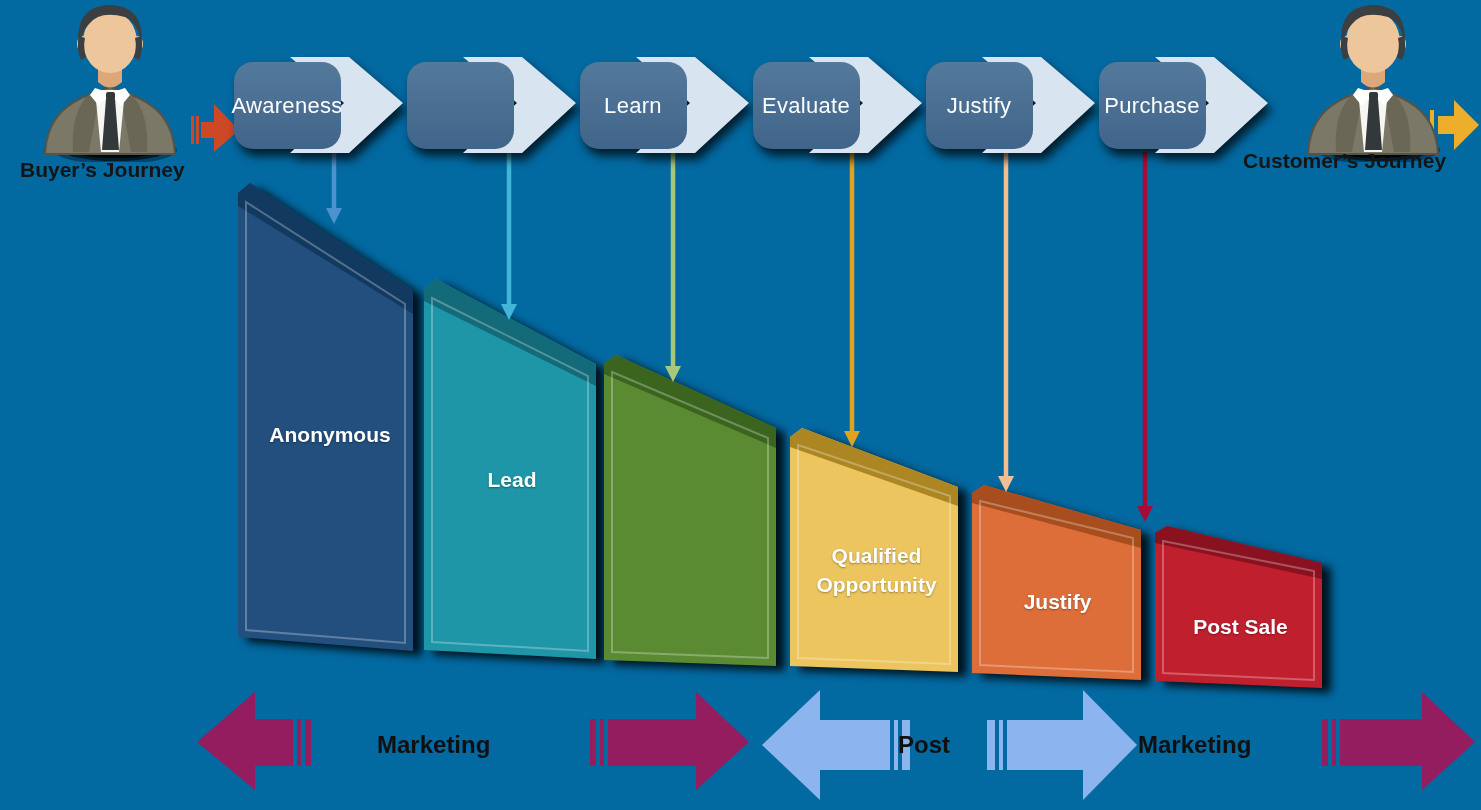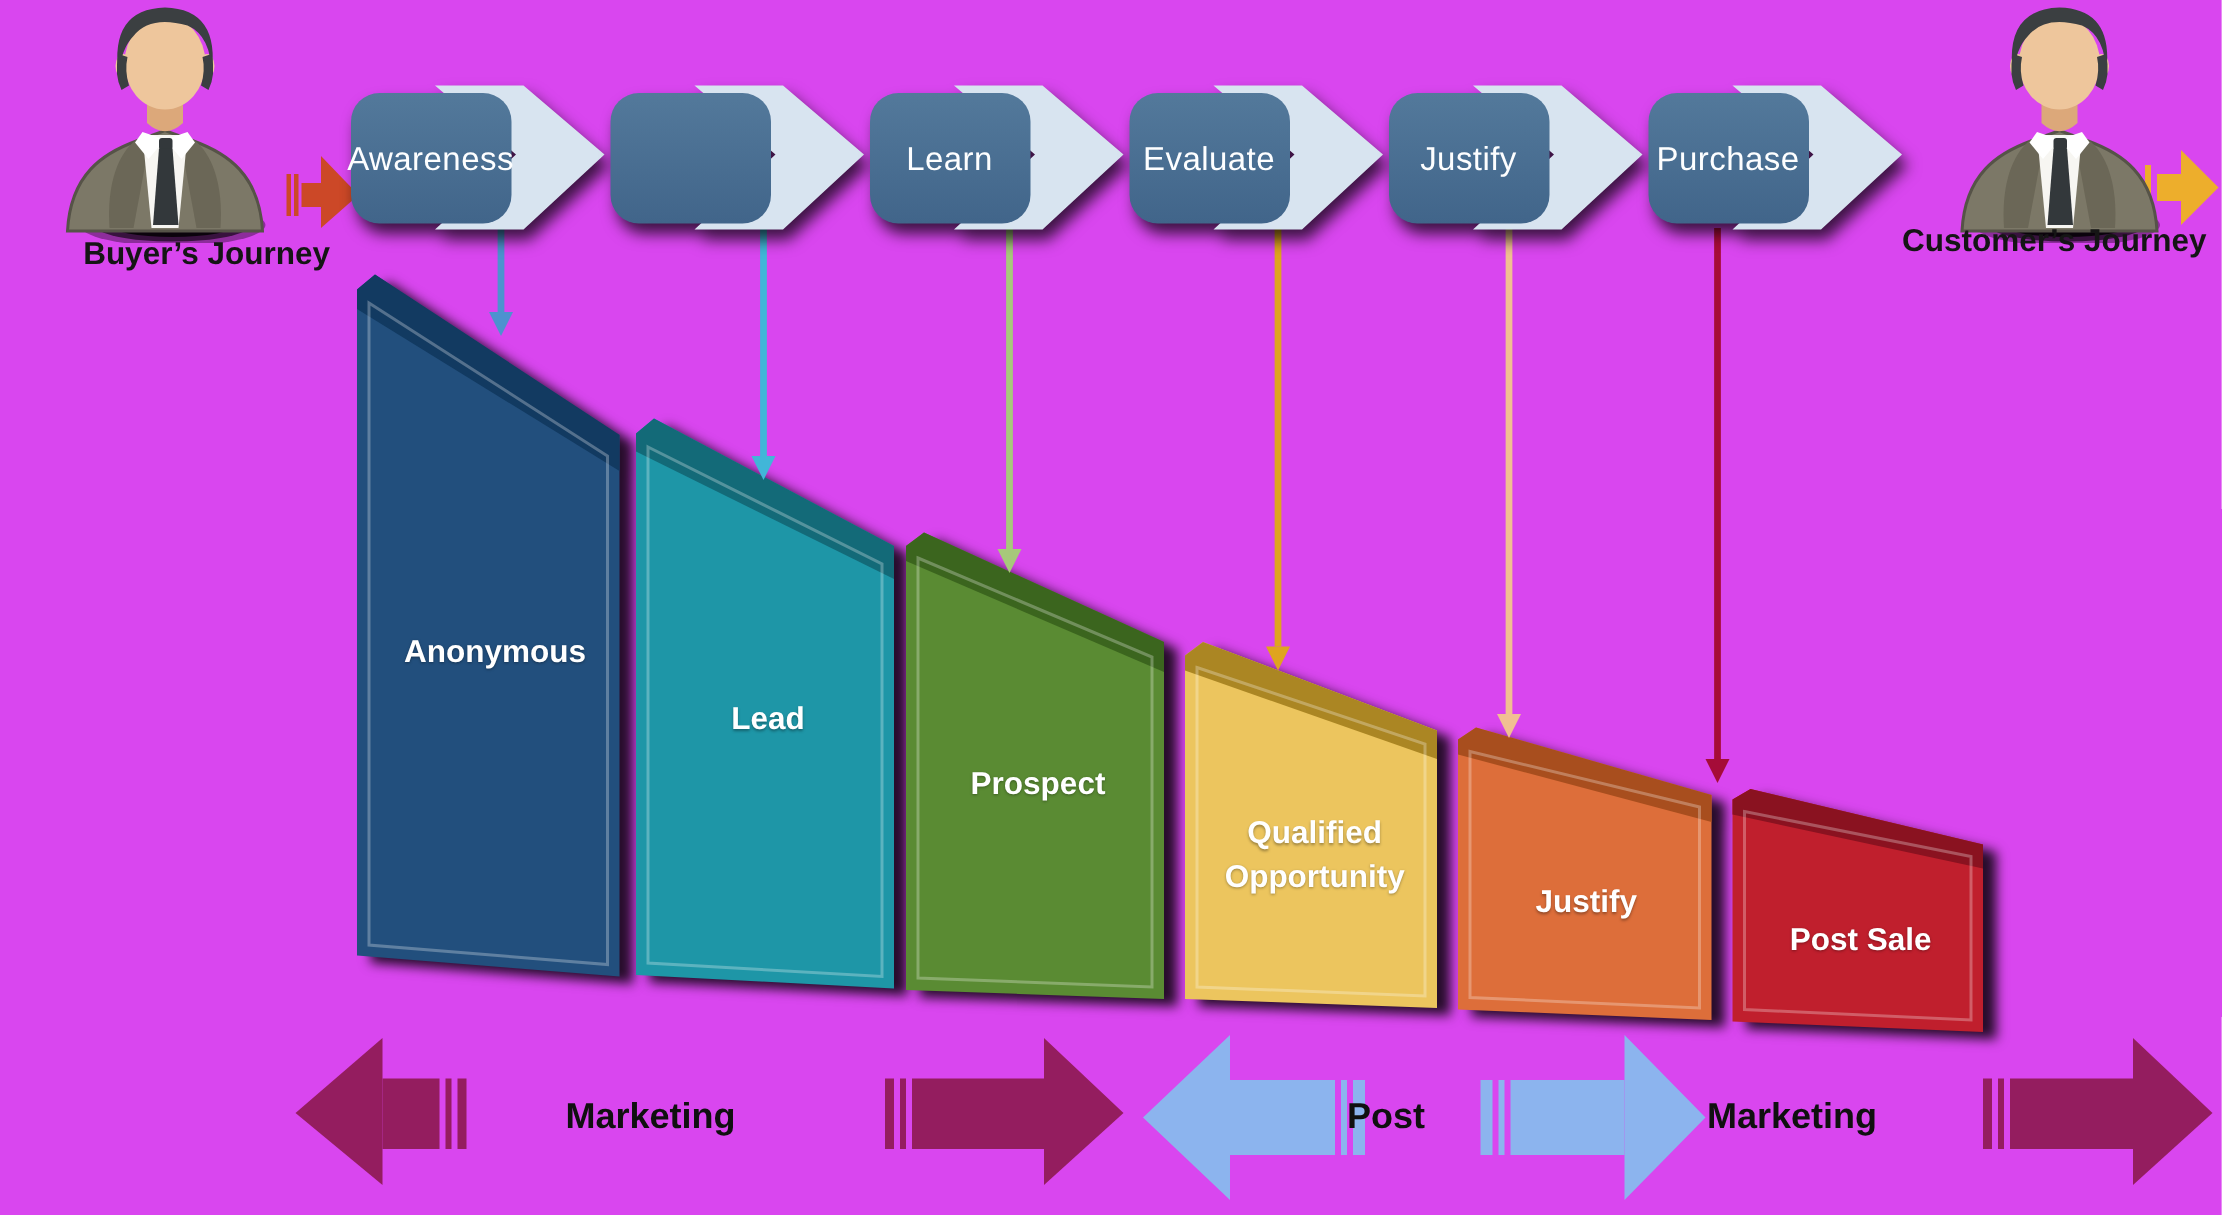--- a/index.html
+++ b/index.html
@@ -1,19 +1,19 @@
 <!DOCTYPE html>
 <html><head>
 <meta charset="utf-8">
 <style>
   html,body{margin:0;padding:0;}
   .stage{
     position:relative;
     width:1481px;height:810px;
-    background:#d946ef;
+    background:#0369a1;
     overflow:hidden;
     font-family:"Liberation Sans", sans-serif;
   }
   .layer{position:absolute;left:0;top:0;}
   
   .panel{filter:drop-shadow(9px 5px 4px rgba(0,0,0,.82));}
   
   .chev-svg{position:absolute;top:52px;width:175px;height:106px;
     filter:drop-shadow(4px 7px 5px rgba(0,0,0,.72));}
   .chev-label{
@@ -23,21 +23,21 @@
   }
   
   .stage-label{
     position:absolute;display:flex;align-items:center;justify-content:center;
     color:#fff;font-weight:700;font-size:21px;text-align:center;line-height:1.4;
     text-shadow:0 1px 2px rgba(0,0,0,.35);
   }
   
   .journey-label{
     position:absolute;color:#151515;font-weight:700;font-size:21px;
-    text-align:right;
+    text-align:left;
   }
   
   .band-label{
     position:absolute;color:#101010;font-weight:700;font-size:24px;
     top:727px;height:36px;line-height:36px;
   }
   .avatar{position:absolute;width:150px;height:160px;}
 </style>
 </head>
 <body>
@@ -184,21 +184,20 @@
   </svg>
 
   <div class="chev-label" style="left:233px">Awareness</div>
   <div class="chev-label" style="left:579px">Learn</div>
   <div class="chev-label" style="left:752px">Evaluate</div>
   <div class="chev-label" style="left:925px">Justify</div>
   <div class="chev-label" style="left:1098px">Purchase</div>
 
   <div class="stage-label" style="left:427px;top:460px;width:170px;height:40px">Lead</div>
   <div class="stage-label" style="left:245px;top:415px;width:170px;height:40px">Anonymous</div>
-  <div class="stage-label" style="left:607px;top:503px;width:170px;height:40px">Prospect</div>
   <div class="stage-label" style="left:793px;top:535px;width:167px;height:70px">Qualified Opportunity</div>
   <div class="stage-label" style="left:975px;top:582px;width:165px;height:40px">Justify</div>
   <div class="stage-label" style="left:1158px;top:607px;width:165px;height:40px">Post Sale</div>
 
   <svg class="avatar" style="left:35px;top:2px" viewBox="0 0 150 160">
     <ellipse cx="80" cy="148" rx="62" ry="14" fill="#000" opacity="0.35"></ellipse>
     <ellipse cx="80" cy="148" rx="52" ry="11" fill="#000" opacity="0.6"></ellipse>
     <ellipse cx="80" cy="148" rx="42" ry="8" fill="#000" opacity="0.8"></ellipse>
     <path d="M10,152 C12,114 34,100 56,92 L75,85 L94,92 C116,100 138,114 140,152 Z" fill="#7c7867" stroke="#565348" stroke-width="2"></path>
     <path d="M56,91 L64,96 L54,150 L38,150 C36,120 44,100 56,91 Z" fill="#6b6757"></path>

